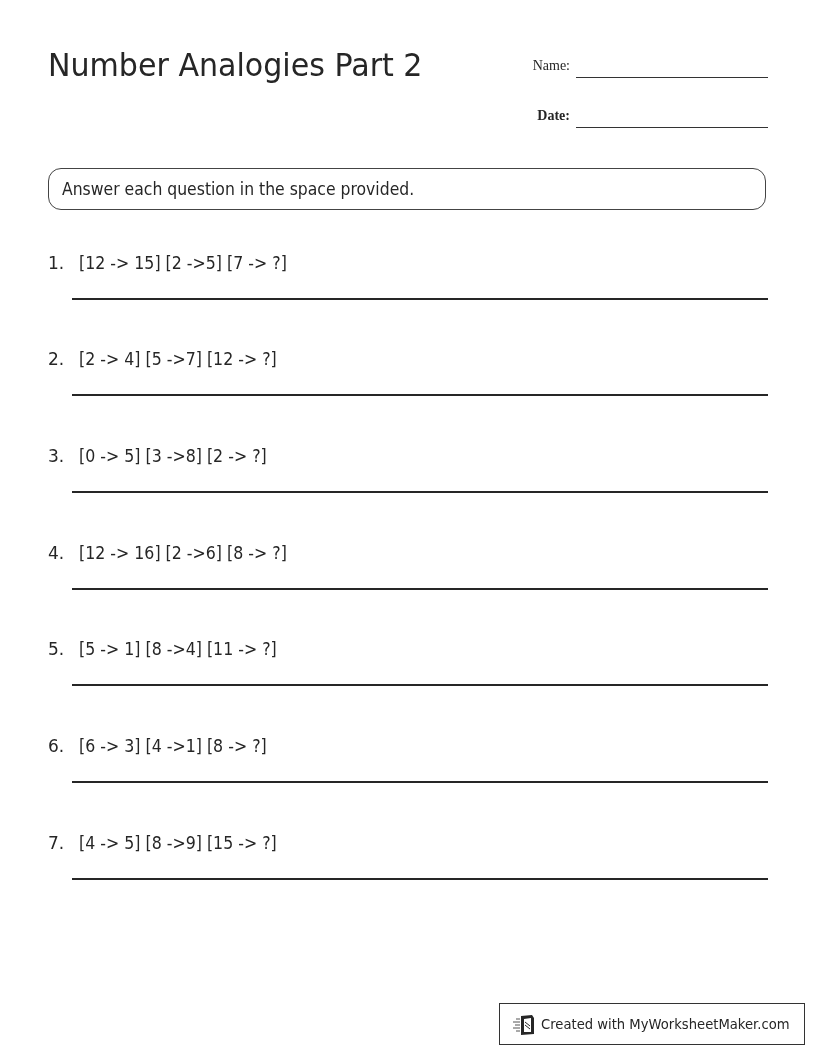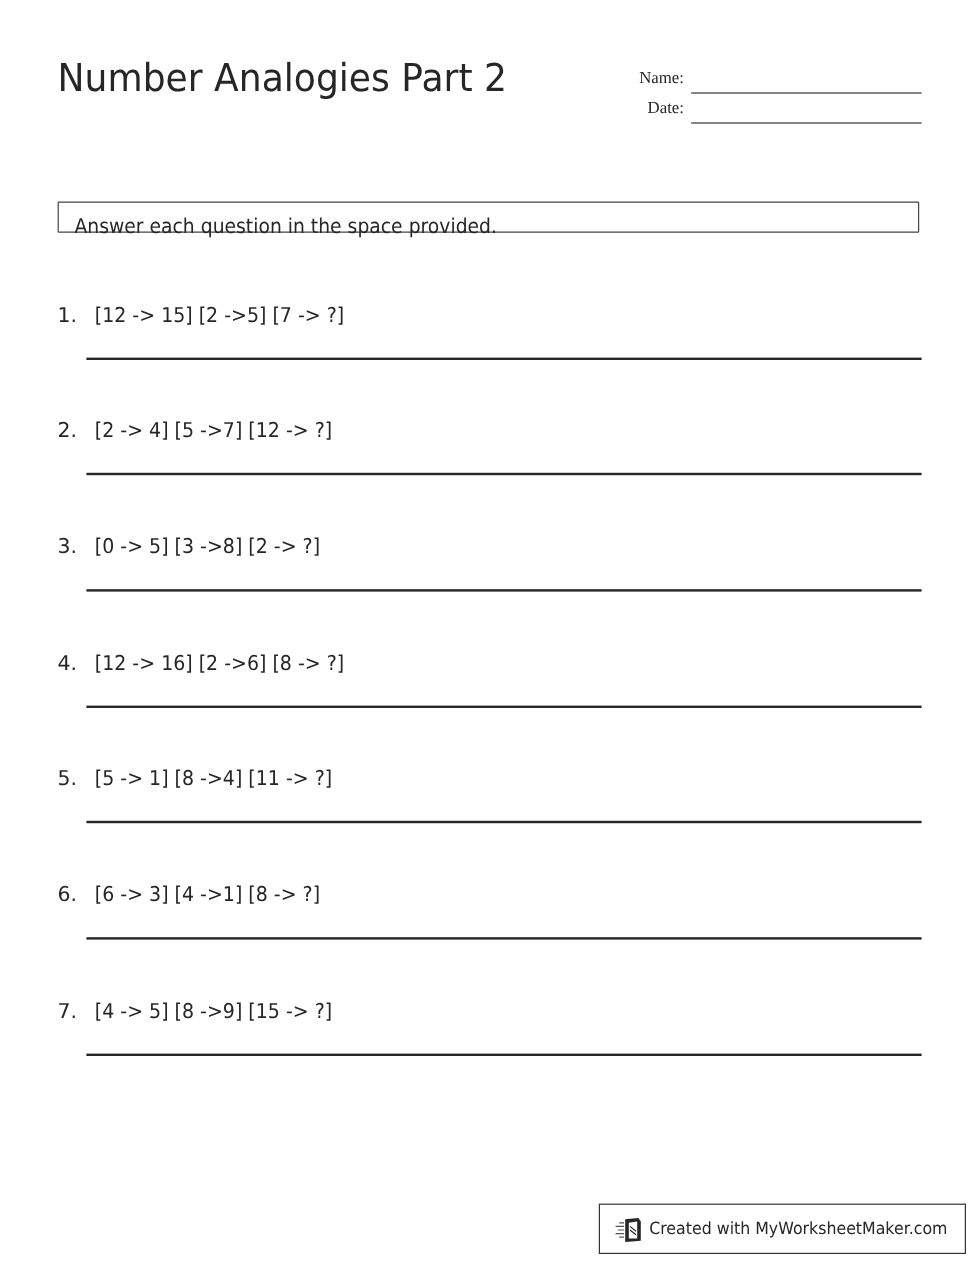--- a/index.html
+++ b/index.html
@@ -1,40 +1,40 @@
 <!DOCTYPE html>
 <html><head>
 <meta charset="utf-8">
 <style>
   html, body { margin: 0; padding: 0; background: #ffffff; }
   body { width: 816px; height: 1056px; position: relative; overflow: hidden; color: #262626; font-family: "DejaVu Sans", sans-serif; }
   .title { position: absolute; left: 48px; top: 46px; font-size: 32px; font-weight: normal; color: #262626; letter-spacing: 0px; font-family: "DejaVu Sans", sans-serif; transform: scaleX(0.94); transform-origin: left top; }
   .field { position: absolute; left: 500px; width: 268px; height: 30px; }
   .field-label { position: absolute; right: 198px; bottom: 4px; font-family: "Liberation Serif", serif; font-size: 14px; color: #262626; }
   .field-line { position: absolute; left: 76px; right: 0; bottom: 0; border-bottom: 1.5px solid #333; }
-  .instructions { position: absolute; left: 48px; top: 168px; width: 718px; height: 26px; border: 1px solid #444; border-radius: 1px; box-sizing: border-box; }
+  .instructions { position: absolute; left: 48px; top: 168px; width: 718px; height: 42px; border: 1px solid #444; border-radius: 13px; box-sizing: border-box; }
   .instructions span { position: absolute; left: 13px; top: 10px; font-size: 17px; color: #262626; transform: scaleX(0.92); transform-origin: left top; white-space: nowrap; }
   .question { position: absolute; left: 48px; width: 720px; height: 60px; }
   .q-num { position: absolute; left: 0; top: 0; font-size: 17px; color: #262626; }
   .q-text { position: absolute; left: 31px; top: 0; font-size: 17px; color: #262626; white-space: nowrap; transform: scaleX(0.93); transform-origin: left top; }
   .answer-line { position: absolute; left: 24px; right: 0; top: 45px; border-bottom: 2px solid #262626; }
   .footer { position: absolute; left: 499px; top: 1003px; width: 306px; height: 42px; border: 1px solid #333; box-sizing: border-box; }
   .footer-icon { position: absolute; left: 12px; top: 10px; width: 24px; height: 22px; }
   .footer-text { position: absolute; left: 41px; top: 12px; font-size: 14px; color: #262626; white-space: nowrap; transform: scaleX(0.94); transform-origin: left top; }
 </style>
 </head>
 <body>
 
 <div class="title">Number Analogies Part 2</div>
 
 <div class="field" style="top:48px;">
   <span class="field-label">Name:</span>
   <div class="field-line"></div>
 </div>
-<div class="field" style="top:73px;">
+<div class="field" style="top:98px;font-weight:bold;">
   <span class="field-label">Date:</span>
   <div class="field-line"></div>
 </div>
 
 <div class="instructions">
   <span>Answer each question in the space provided.</span>
 </div>
 
 <div class="question" style="top:253px;">
   <span class="q-num">1.</span>

